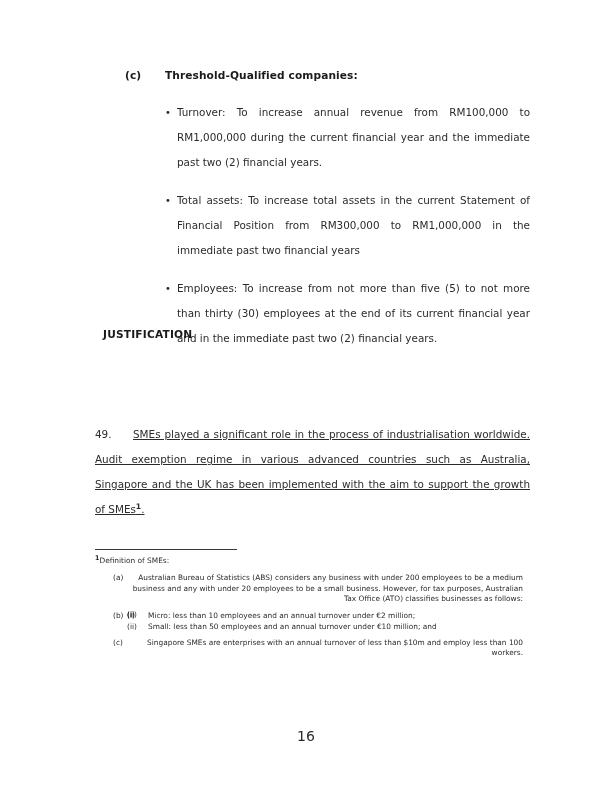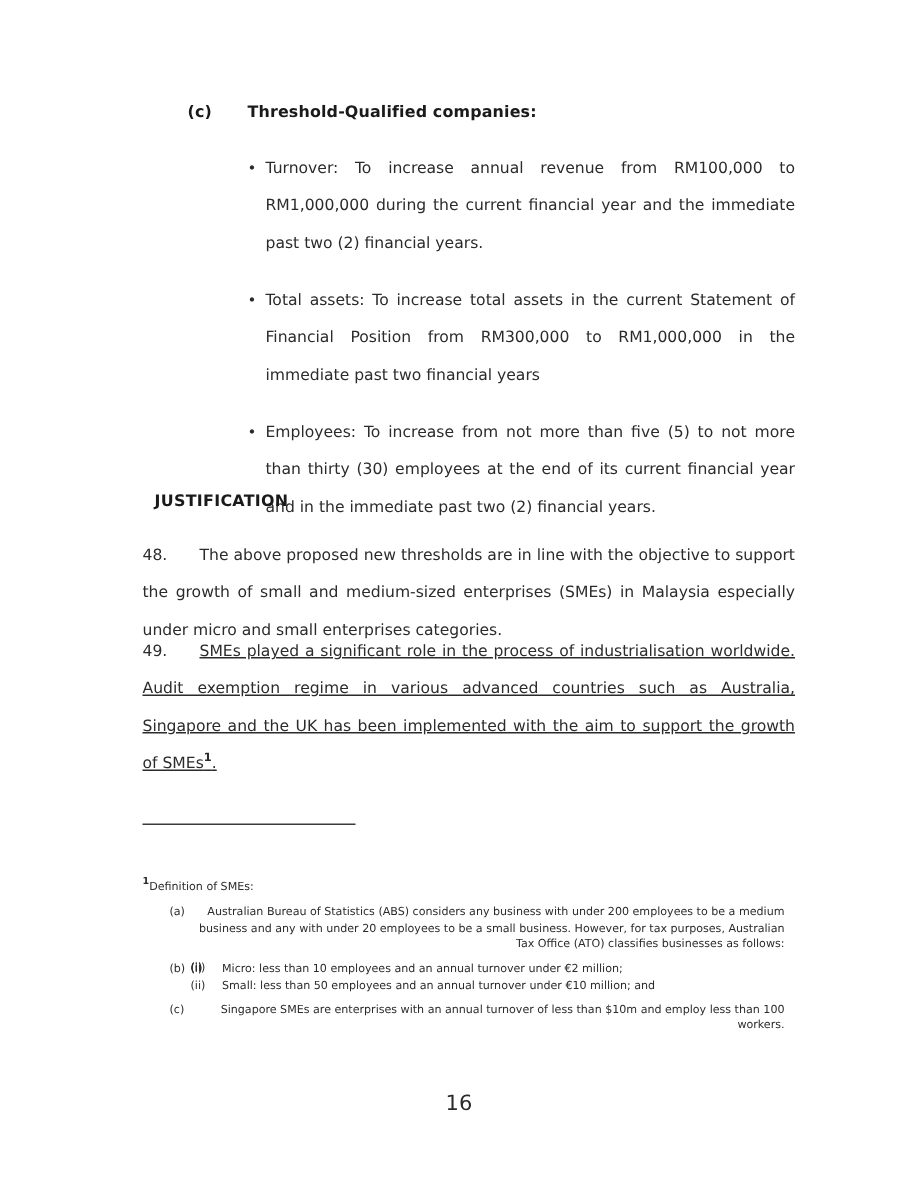--- a/index.html
+++ b/index.html
@@ -122,21 +122,20 @@
     left: 95px;
     top: 556px;
     width: 428px;
     font-size: 7.4px;
     line-height: 10.4px;
     color: #2b2b2b;
   }
   .footnote .fn-title {
     margin-bottom: 7px;
     font-size: 7.4px;
-    margin-top: 30px;
   }
   .footnote .fn-title sup {
     font-size: 6.4px;
     font-weight: bold;
     vertical-align: super;
     line-height: 0;
   }
 
   .fn-item {
     position: relative;
@@ -203,23 +202,20 @@
       <span>Total assets: To increase total assets in the current Statement of Financial Position from RM300,000 to RM1,000,000 in the immediate past two financial years</span>
     </div>
     <div class="bullet-item">
       <span class="dot">•</span>
       <span>Employees: To increase from not more than five (5) to not more than thirty (30) employees at the end of its current financial year and in the immediate past two (2) financial years.</span>
     </div>
   </div>
 
   <div class="just-heading">JUSTIFICATION</div>
 
-  <div class="para" id="para-48">
-    <span class="num">48.</span><span>The above proposed new thresholds are in line with the objective to support the growth of small and medium-sized enterprises (SMEs) in Malaysia especially under micro and small enterprises categories.</span>
-  </div>
 
   <div class="para" id="para-49">
     <span class="num">49.</span><span>SMEs played a significant role in the process of industrialisation worldwide. Audit exemption regime in various advanced countries such as Australia, Singapore and the UK has been implemented with the aim to support the growth of SMEs</span><sup>1</sup><span>.</span>
   </div>
 
   <div class="footnote-rule"></div>
 
   <div class="footnote">
 
     <div class="fn-title">

